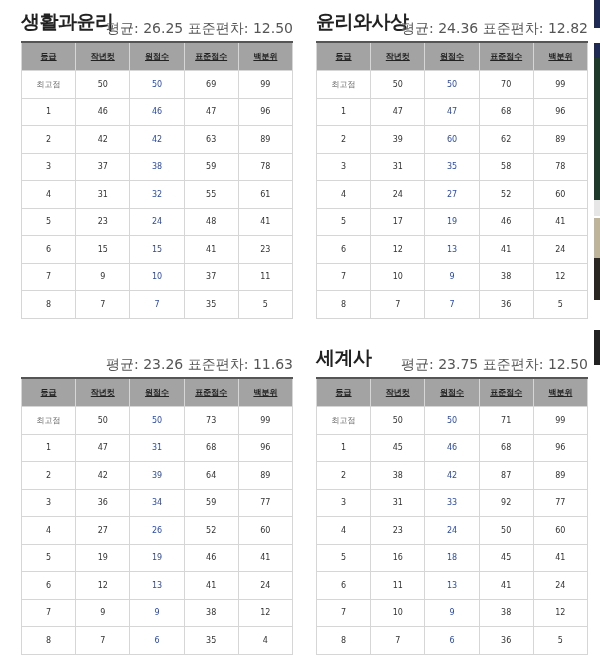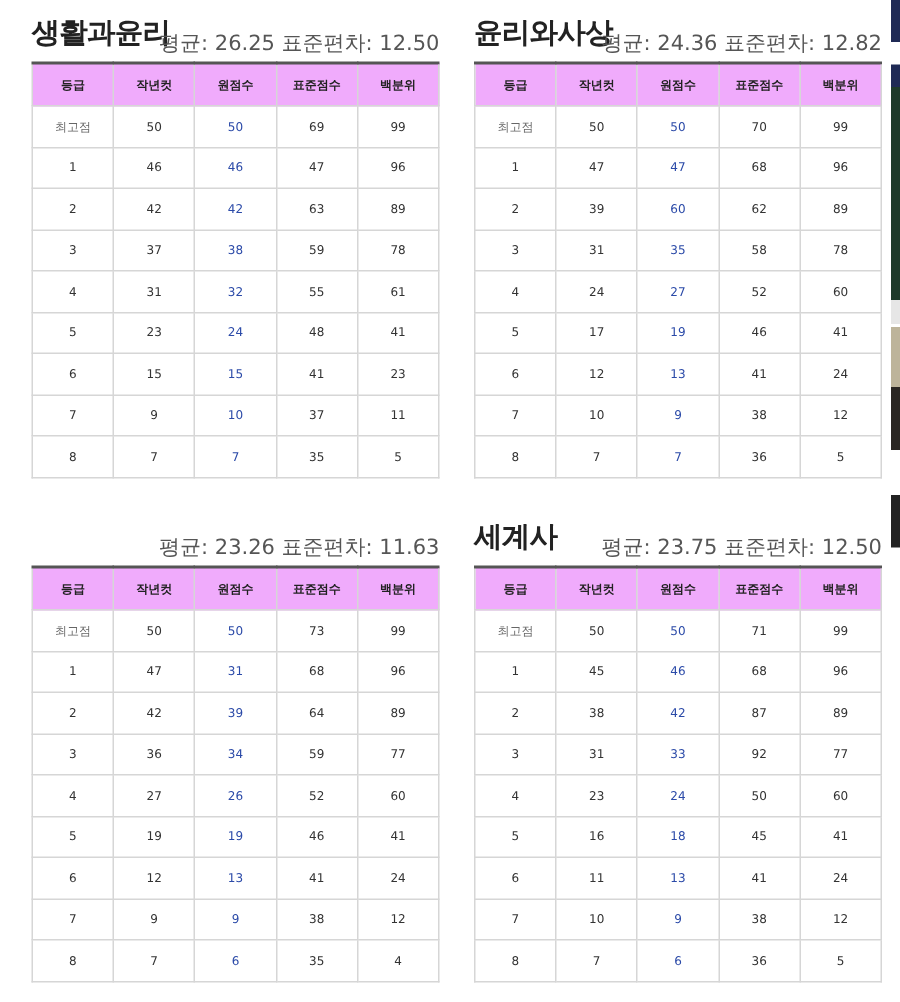--- a/index.html
+++ b/index.html
@@ -22,21 +22,21 @@
   }
   .panel-stats span { display:inline; }
   table.grade {
     width:272px; border-collapse:collapse; table-layout:fixed;
     border-top:2px solid #555555;
   }
   table.grade th, table.grade td {
     border:1px solid #d6d6d6; text-align:center; font-size:8px;
     height:26.5px; padding:0; color:#333333;
   }
-  table.grade th { background:#f0abfc; font-weight:bold; color:#222222; height:27px; }
+  table.grade th { background:#a3a3a3; font-weight:bold; color:#222222; height:27px;text-decoration:underline; }
   table.grade td.raw { color:#2b4aa8; }
   table.grade td.grade-cell.top { color:#666666; }
 
   .edge { position:absolute; left:594px; width:6px; }
 </style>
 </head>
 <body>
 
 <div class="panel" style="left:21px; top:5px;">
     <div class="panel-head">

